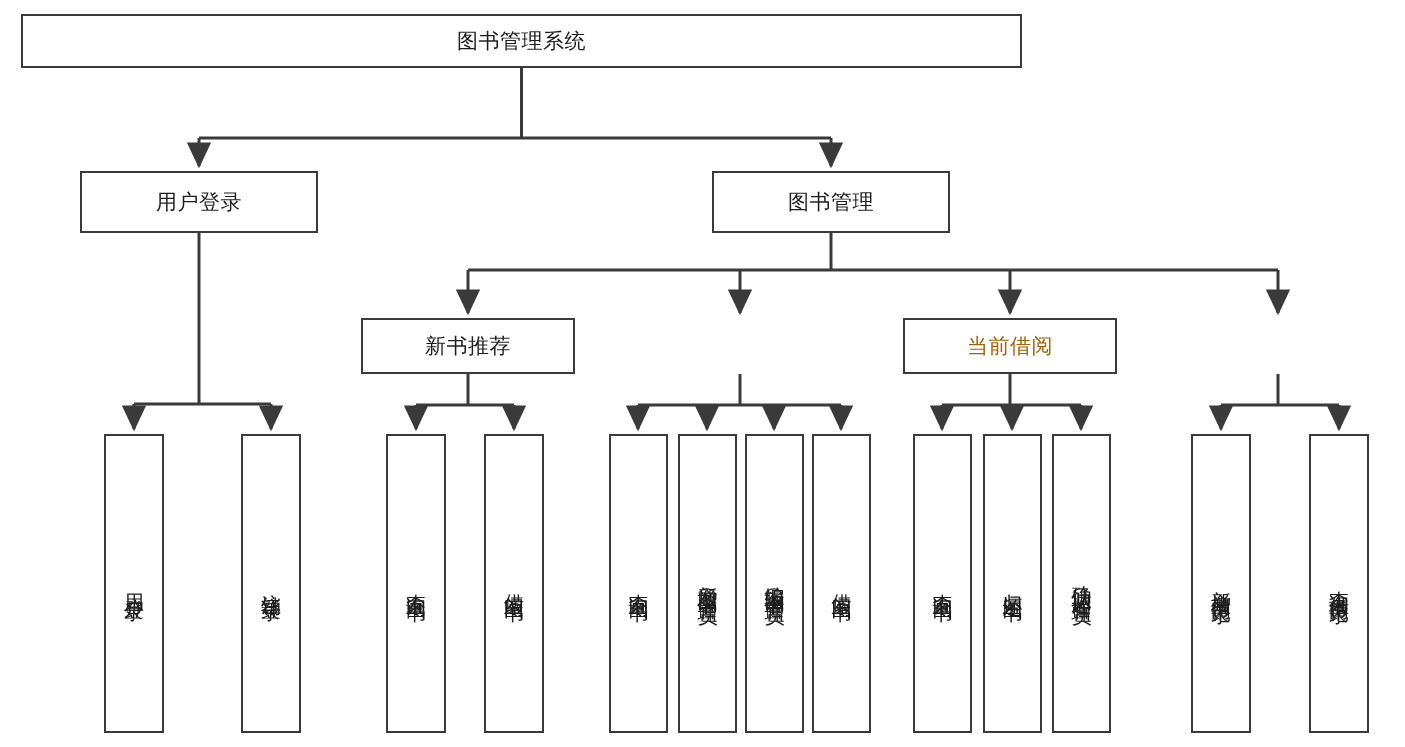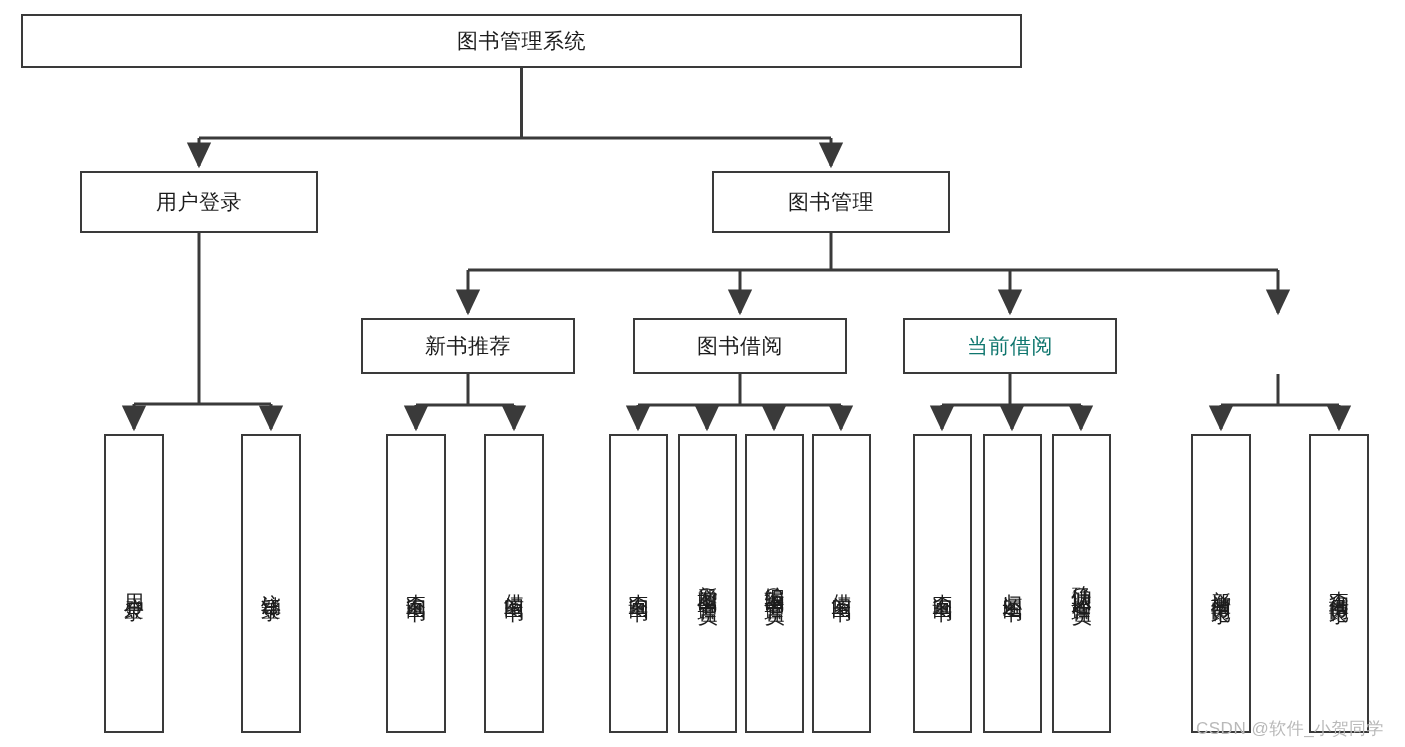--- a/index.html
+++ b/index.html
@@ -125,24 +125,21 @@
   <div class="node horiz" style="left: 80px; top: 171px; width: 238px; height: 62px; background: rgb(255, 255, 255); border-color: rgb(58, 58, 58); color: rgb(28, 28, 28);">
     <span>用户登录</span>
   </div>
   <div class="node horiz" style="left: 361px; top: 318px; width: 214px; height: 56px; background: rgb(255, 255, 255); border-color: rgb(58, 58, 58); color: rgb(28, 28, 28);">
     <span>新书推荐</span>
   </div>
 
   <div class="node horiz" style="left: 712px; top: 171px; width: 238px; height: 62px; background: rgb(255, 255, 255); border-color: rgb(58, 58, 58); color: rgb(28, 28, 28);">
     <span>图书管理</span>
   </div>
-  <div class="node horiz" style="left: 633px; top: 318px; width: 214px; height: 56px; background: rgb(255, 255, 255); border-color: rgb(58, 58, 58); color: rgb(28, 28, 28);">
-    <span>图书借阅</span>
-  </div>
-  <div class="node horiz" style="left: 903px; top: 318px; width: 214px; height: 56px; background: rgb(255, 255, 255); border-color: rgb(58, 58, 58); color: #0f766e;">
+  <div class="node horiz" style="left: 903px; top: 318px; width: 214px; height: 56px; background: rgb(255, 255, 255); border-color: rgb(58, 58, 58); color: #a16207;">
     <span>当前借阅</span>
   </div>
 
   <div class="node vert" style="left: 104px; top: 434px; width: 60px; height: 299px; background: rgb(255, 255, 255); border-color: rgb(58, 58, 58); color: rgb(28, 28, 28);">
     <span class="vtext">用户登录</span>
   </div>
   <div class="node vert" style="left: 241px; top: 434px; width: 60px; height: 299px; background: rgb(255, 255, 255); border-color: rgb(58, 58, 58); color: rgb(28, 28, 28);">
     <span class="vtext">注销登录</span>
   </div>
   <div class="node vert" style="left: 386px; top: 434px; width: 60px; height: 299px; background: rgb(255, 255, 255); border-color: rgb(58, 58, 58); color: rgb(28, 28, 28);">
@@ -172,15 +169,14 @@
   <div class="node vert" style="left: 1052px; top: 434px; width: 59px; height: 299px; background: rgb(255, 255, 255); border-color: rgb(58, 58, 58); color: rgb(28, 28, 28);">
     <span class="vtext">确认归还（管理员）</span>
   </div>
   <div class="node vert" style="left: 1191px; top: 434px; width: 60px; height: 299px; background: rgb(255, 255, 255); border-color: rgb(58, 58, 58); color: rgb(28, 28, 28);">
     <span class="vtext">新增借阅记录</span>
   </div>
   <div class="node vert" style="left: 1309px; top: 434px; width: 60px; height: 299px; background: rgb(255, 255, 255); border-color: rgb(58, 58, 58); color: rgb(28, 28, 28);">
     <span class="vtext">查询借阅记录</span>
   </div>
 
-  <div class="watermark" style="left: 1196px; top: 717px; color: rgb(185, 185, 185);">CSDN @软件_小贺同学</div>
 
 </div>
 
 </body></html>

